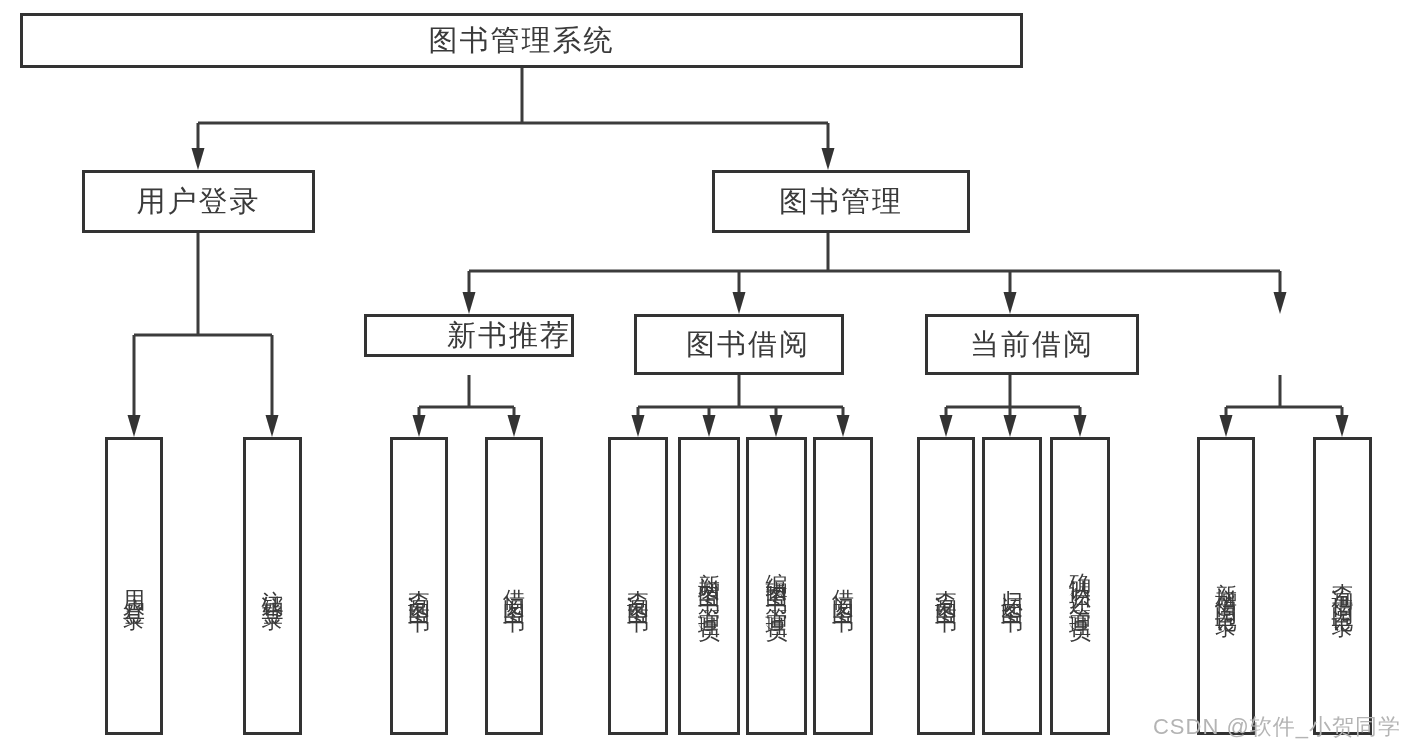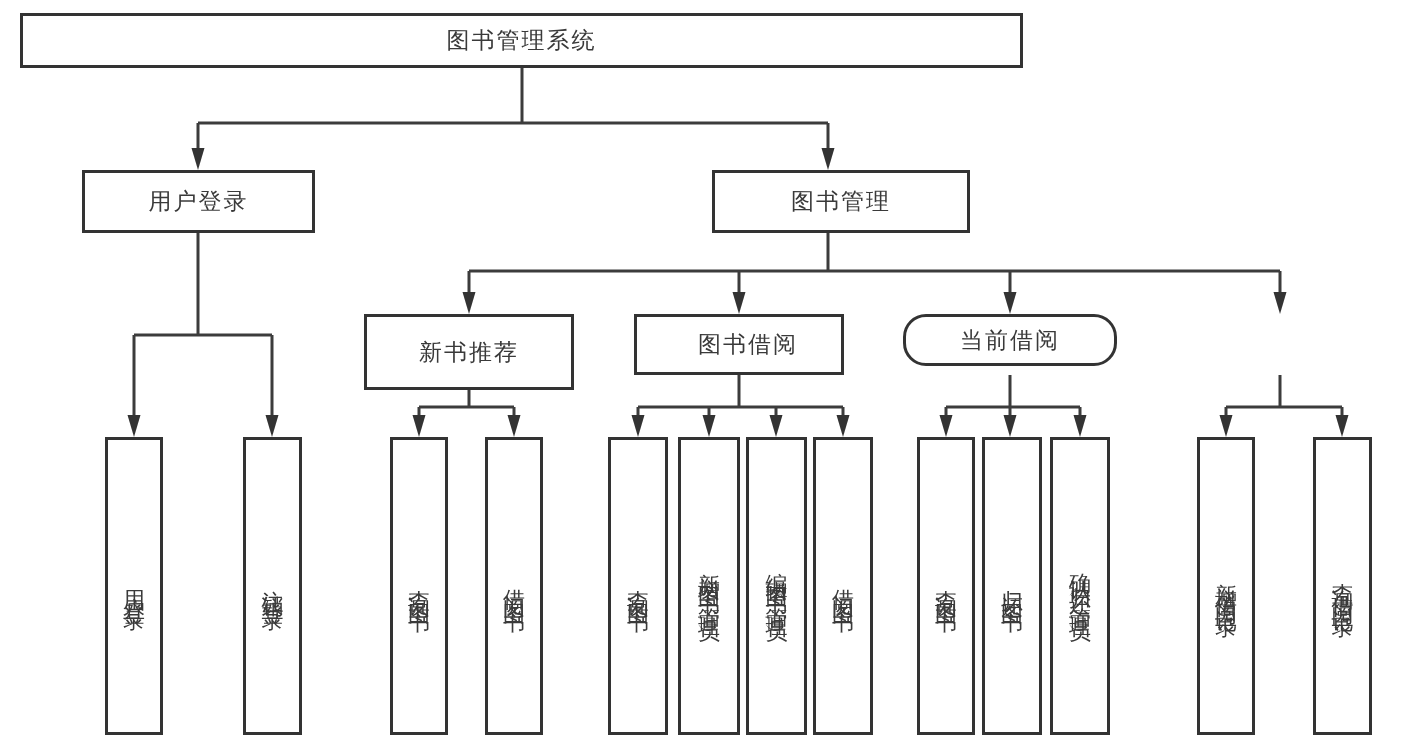--- a/index.html
+++ b/index.html
@@ -27,21 +27,21 @@
   }
   .node {
     position: absolute;
     box-sizing: border-box;
     border: 3px solid #333333;
     background: #ffffff;
     display: flex;
     align-items: center;
     justify-content: center;
     color: #3a3a3a;
-    font-size: 23px;
+    font-size: 29px;
     letter-spacing: 2px;
   }
   .leaf {
     position: absolute;
     box-sizing: border-box;
     top: 437px;
     height: 298px;
     border: 3px solid #333333;
     background: #ffffff;
     display: flex;
@@ -119,27 +119,27 @@
     <span>图书管理系统</span>
   </div>
 
   <div class="node" style="left:82px; top:170px; width:233px; height:63px;">
     <span>用户登录</span>
   </div>
   <div class="node" style="left:712px; top:170px; width:258px; height:63px;">
     <span>图书管理</span>
   </div>
 
-  <div class="node" style="left:364px; top:314px; width:210px; height:76px;">
+  <div class="node" style="left:364px; top:314px; width:210px; height:43px;justify-content:flex-end;">
     <span>新书推荐</span>
   </div>
   <div class="node" style="left:634px; top:314px; width:210px; height:61px;padding-left:18px;">
     <span>图书借阅</span>
   </div>
-  <div class="node" style="left:903px; top:314px; width:214px; height:52px;border-radius:23px;">
+  <div class="node" style="left:925px; top:314px; width:214px; height:61px;">
     <span>当前借阅</span>
   </div>
 
   <div class="leaf" style="left:105px; width:58px;">
     <span class="vtext">用户登录</span>
   </div>
   <div class="leaf" style="left:243px; width:59px;">
     <span class="vtext">注销登录</span>
   </div>
 
@@ -173,14 +173,15 @@
     <span class="vtext">确认归还（管理员）</span>
   </div>
 
   <div class="leaf" style="left:1197px; width:58px;">
     <span class="vtext">新增借阅记录</span>
   </div>
   <div class="leaf" style="left:1313px; width:59px;">
     <span class="vtext">查询借阅记录</span>
   </div>
 
+  <div id="watermark">CSDN @软件_小贺同学</div>
 
 </div>
 
 </body></html>

